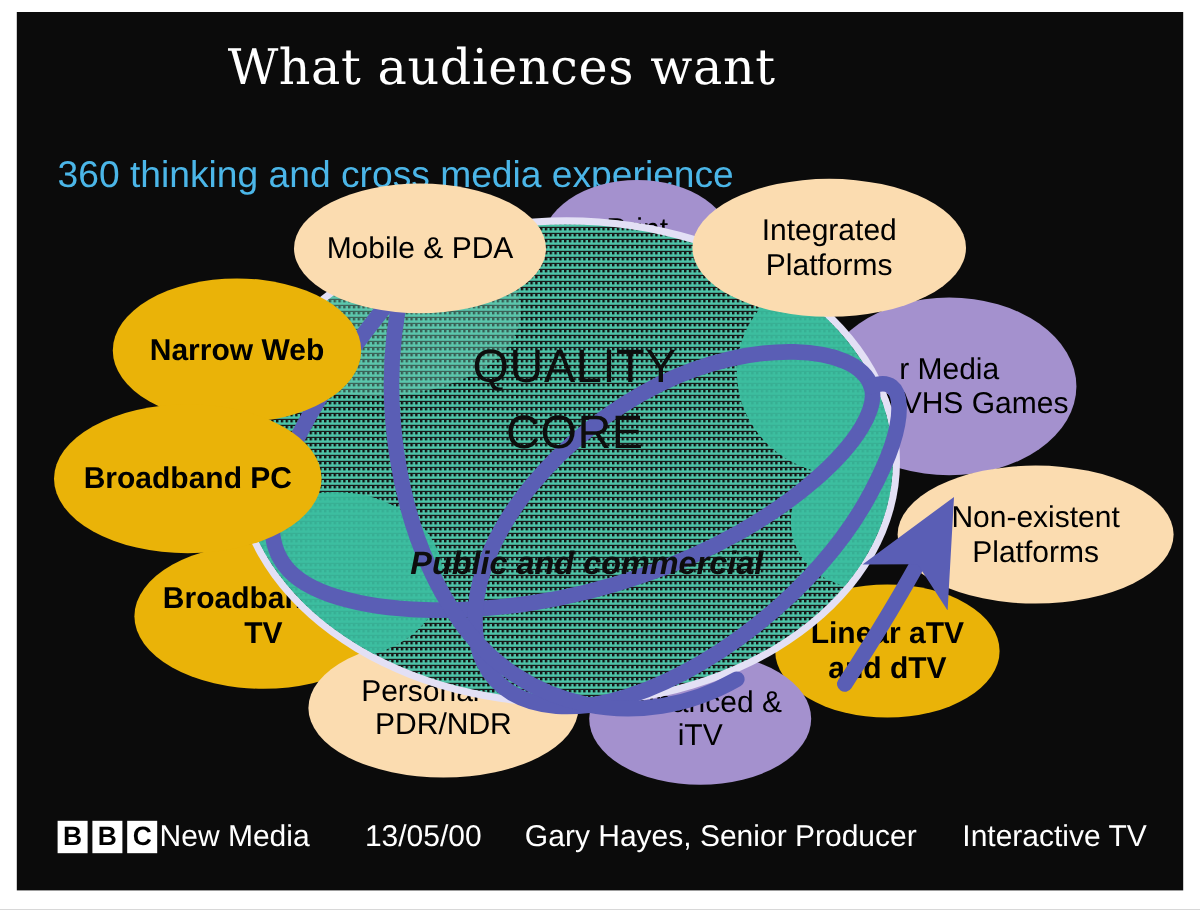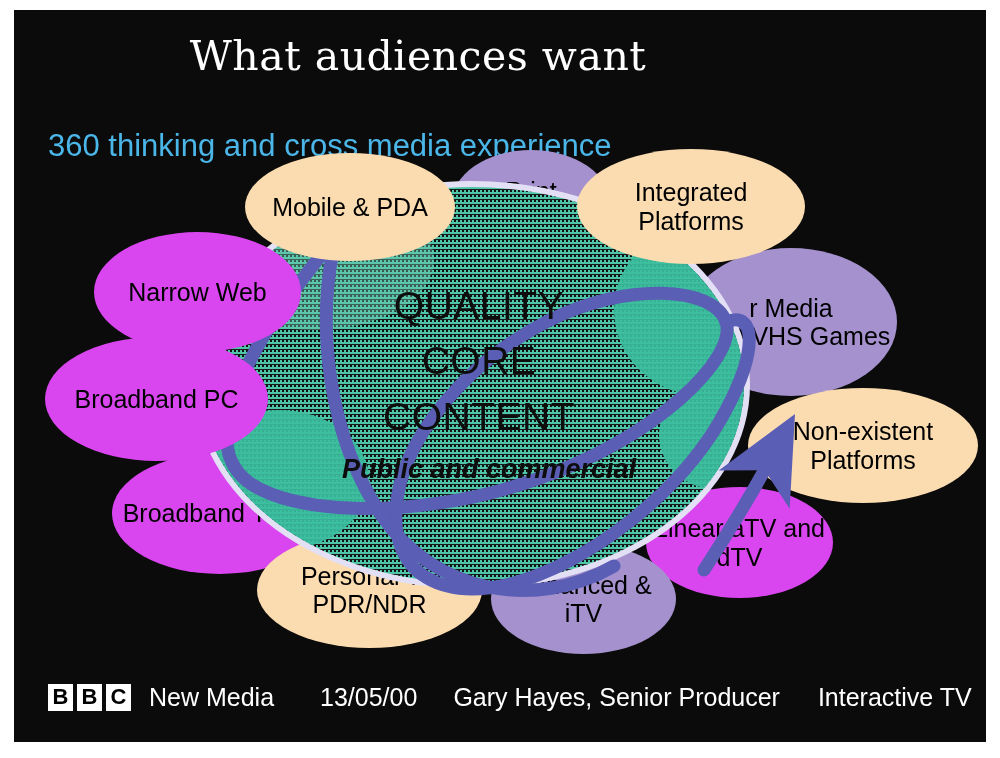--- a/index.html
+++ b/index.html
@@ -71,21 +71,21 @@
     text-align: center;
     border-radius: 50%;
     color: #000000;
     font-family: "Liberation Sans", sans-serif;
     font-size: 25px;
     line-height: 1.14;
     font-weight: 400;
     box-sizing: border-box;
     padding: 2px 6px;
   }
-  .node.teal   { background: #d946ef; }
+  .node.teal   { background: #eab308; font-weight: bold; }
   .node.peach  { background: #fbdcb0; }
   .node.purple { background: #a491ce; }
 
   
   #core-text {
     position: absolute;
     left: 300px;
     top: 268px;
     width: 330px;
     text-align: center;
@@ -138,21 +138,21 @@
     width: 25px;
     height: 27px;
     display: flex;
     align-items: center;
     justify-content: center;
     font-weight: 700;
     font-size: 22px;
     font-family: "Liberation Sans", sans-serif;
   }
   #footer .fitem { white-space: nowrap; }
-  #f-newmedia { margin-left: 18px; }
+  #f-newmedia { margin-left: 2px; }
   #f-date     { margin-left: 46px; }
   #f-author   { margin-left: 36px; text-align: right; }
   #f-channel  { margin-left: 38px; }
 </style>
 </head>
 <body>
 
 <div id="slide">
 
   <div id="title">What audiences want</div>
@@ -202,21 +202,20 @@
 
       <g>
         <path d="M690 560 C 716 520, 740 480, 760 443" fill="none" stroke="#5a5eb5" stroke-width="13" stroke-linecap="round" marker-end="url(#arrowHead)"></path>
       </g>
     </svg>
   </div>
 
   <div id="core-text" style="z-index: 6;">
     <div class="cline">QUALITY</div>
     <div class="cline">CORE</div>
-    <div class="cline">CONTENT</div>
   </div>
   <div id="core-tag" style="z-index: 6; margin-top: 12px;">Public and commercial</div>
 
   <div id="nodes">
       <div class="node peach" style="left: 231px; top: 143px; width: 210px; height: 108px; position: absolute; z-index: 8;">
         <span>Mobile &amp; PDA</span>
       </div>
       <div class="node purple" style="left: 437px; top: 140px; width: 160px; height: 110px; position: absolute; z-index: 2;">
         <span>Print publishing</span>
       </div>

